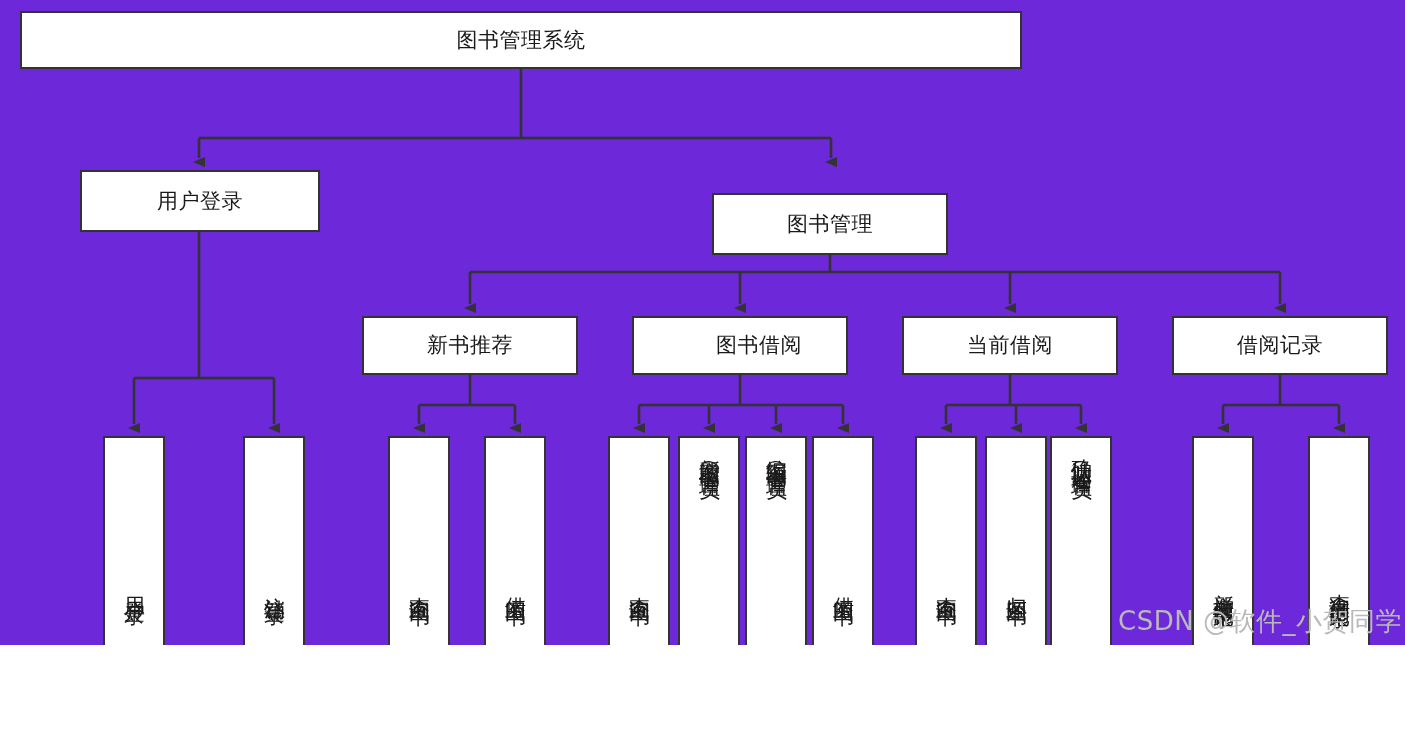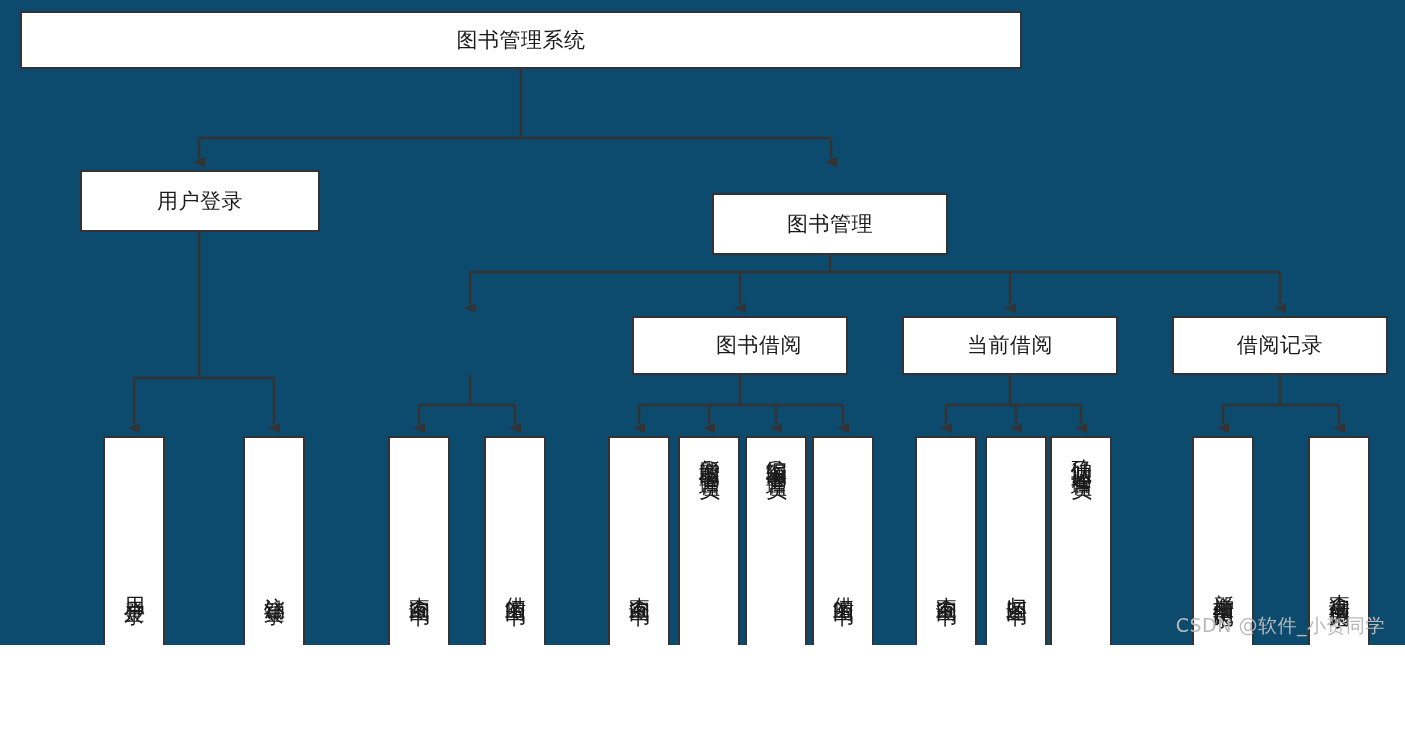--- a/index.html
+++ b/index.html
@@ -9,21 +9,21 @@
     background: #ffffff;
   }
   body {
     font-family: "DejaVu Sans", "Liberation Sans", sans-serif;
     color: #1a1a1a;
   }
   #canvas {
     position: relative;
     width: 1405px;
     height: 645px;
-    background: #0c4a6e;
+    background: #6d28d9;
     overflow: hidden;
   }
   svg#edges {
     position: absolute;
     left: 0;
     top: 0;
     width: 1405px;
     height: 747px;
     pointer-events: none;
   }
@@ -57,23 +57,23 @@
     line-height: 1.28;
     letter-spacing: 3px;
     white-space: nowrap;
   }
   .node.vert.mid {
     align-items: center;
     padding-top: 0;
   }
   .watermark {
     position: absolute;
-    right: 20px;
+    right: 3px;
     bottom: 6px;
-    font-size: 19px;
+    font-size: 26px;
     color: #b9b9b9;
     letter-spacing: 0.5px;
     z-index: 5;
     white-space: nowrap;
   }
 </style>
 </head>
 <body>
 
 <div id="canvas">
@@ -132,20 +132,23 @@
     <span class="lbl">图书管理系统</span>
   </div>
 
   <div class="node" id="node-l2-0" style="left: 80px; top: 170px; width: 240px; height: 62px;">
     <span class="lbl">用户登录</span>
   </div>
   <div class="node" id="node-l2-1" style="left: 712px; top: 170px; width: 236px; height: 62px; margin-top: 23px;">
     <span class="lbl">图书管理</span>
   </div>
 
+  <div class="node" id="node-l3-0" style="left: 362px; top: 316px; width: 216px; height: 59px;">
+    <span class="lbl">新书推荐</span>
+  </div>
   <div class="node" id="node-l3-1" style="left: 632px; top: 316px; width: 216px; height: 59px; padding-left: 38px;">
     <span class="lbl">图书借阅</span>
   </div>
   <div class="node" id="node-l3-2" style="left: 902px; top: 316px; width: 216px; height: 59px;">
     <span class="lbl">当前借阅</span>
   </div>
   <div class="node" id="node-l3-3" style="left: 1172px; top: 316px; width: 216px; height: 59px;">
     <span class="lbl">借阅记录</span>
   </div>
 

